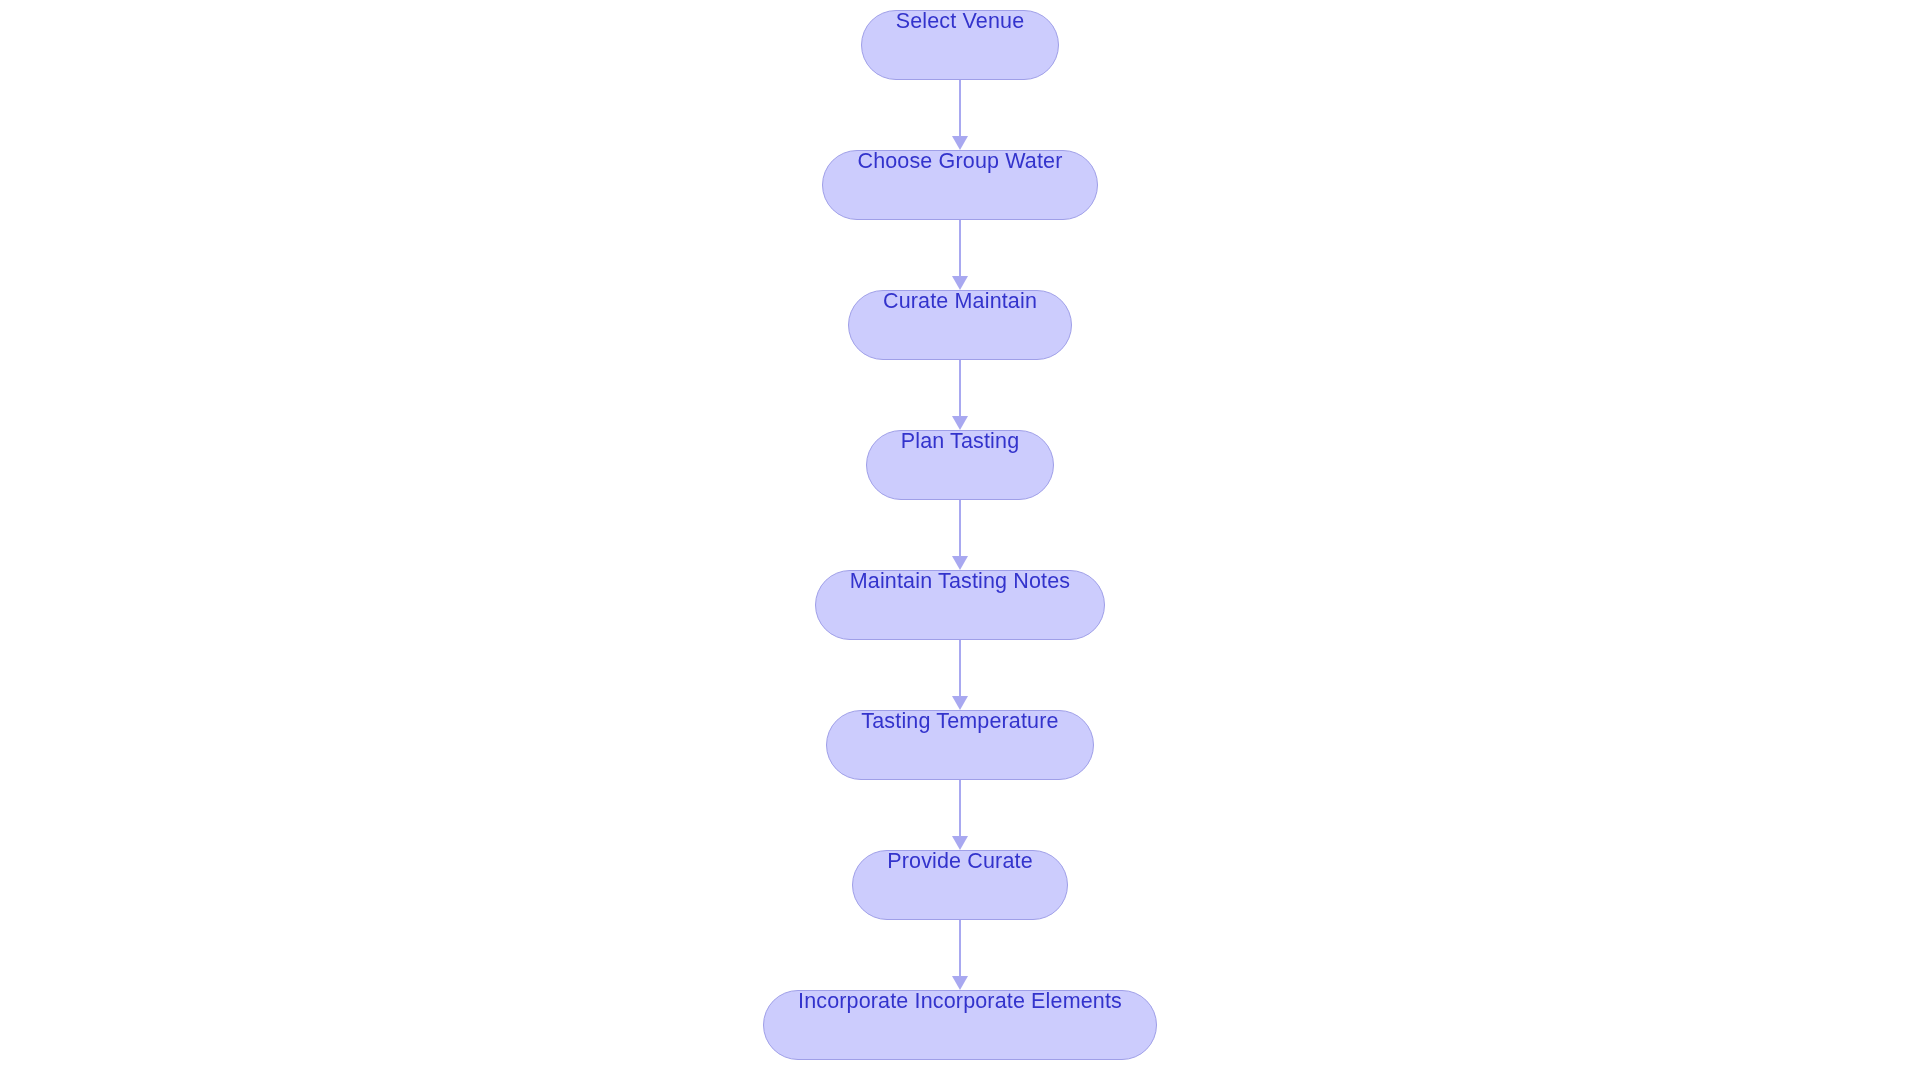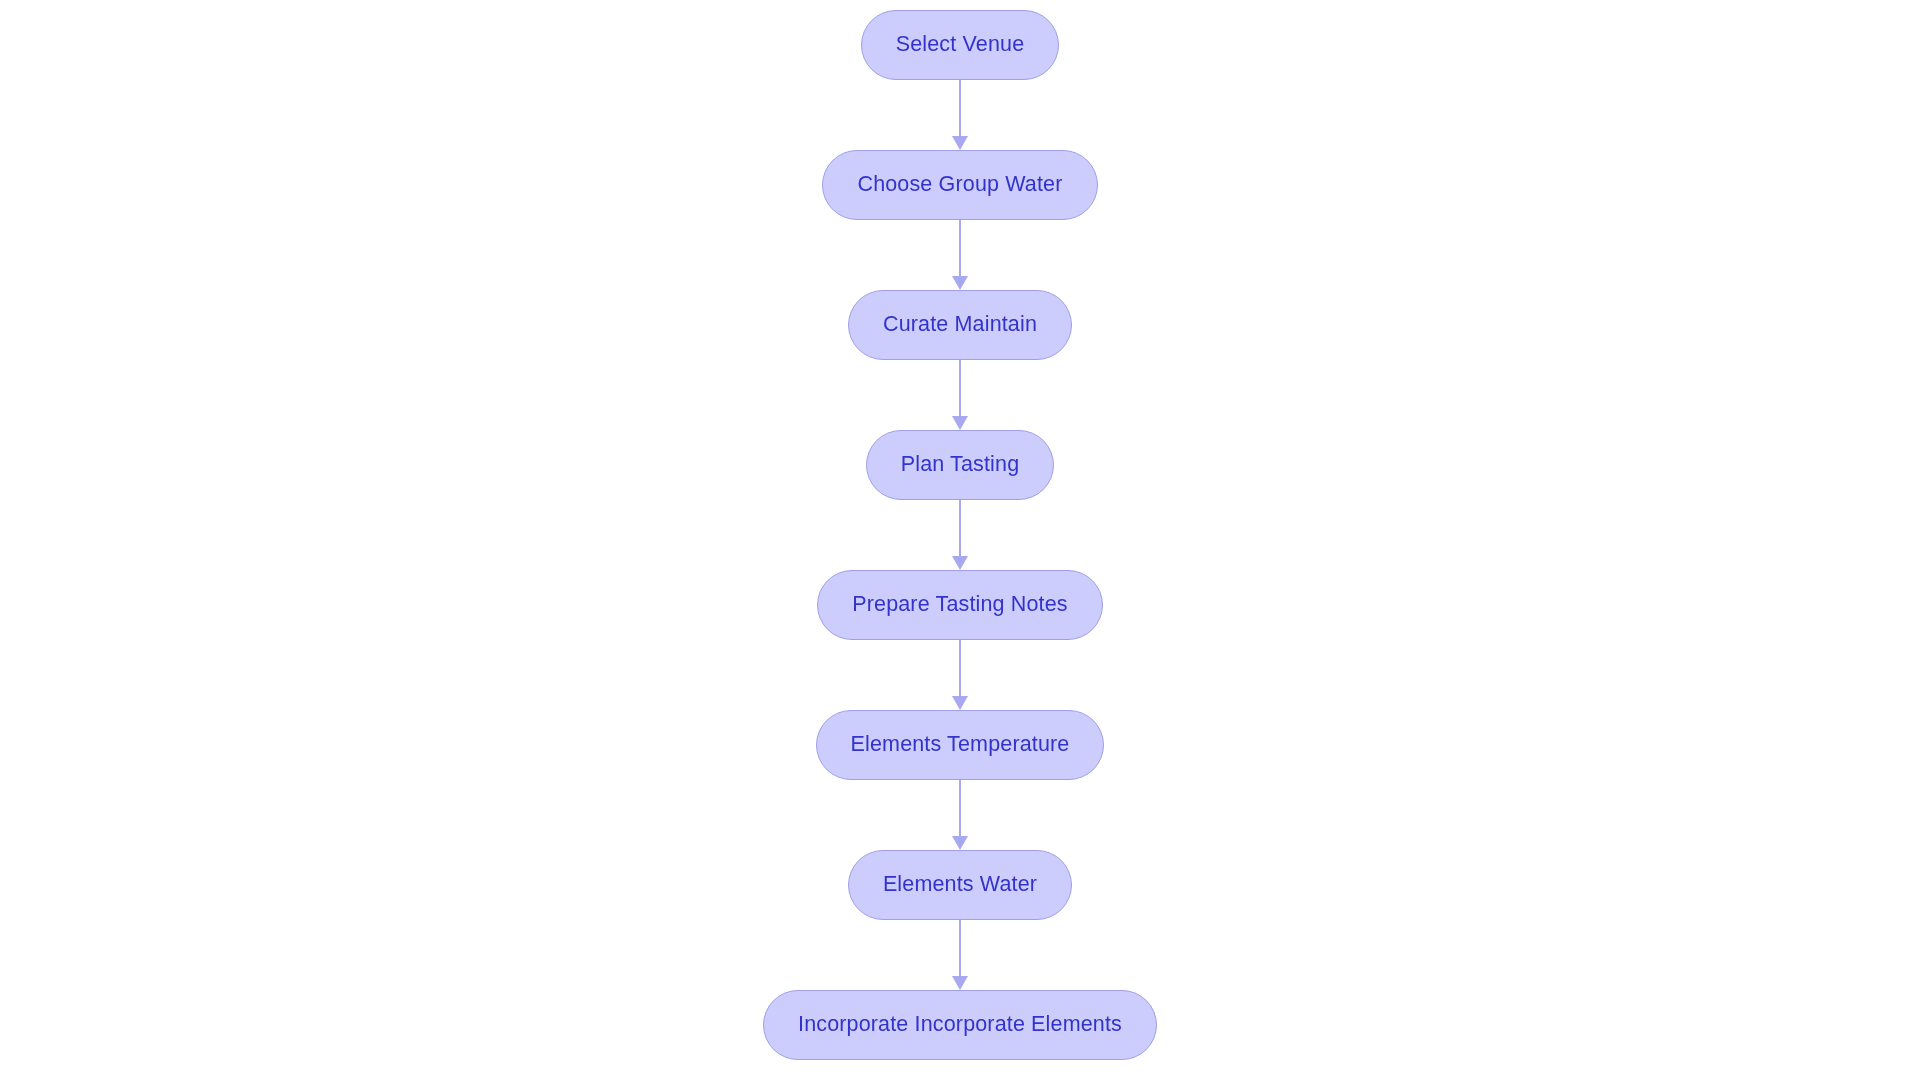--- a/index.html
+++ b/index.html
@@ -34,21 +34,20 @@
     justify-content: flex-start;
     padding-top: 10px;
     box-sizing: border-box;
   }
 
   .flow-node {
     position: relative;
     box-sizing: border-box;
     height: 70px;
     display: flex;
-    align-items: center;
     justify-content: center;
     padding: 0 34px;
     background: #ccccfd;
     border: 1.3px solid #9f9fe8;
     border-radius: 36px;
     color: #3333cc;
     font-size: 21.5px;
     font-weight: 400;
     letter-spacing: 0.15px;
     line-height: 1;
@@ -128,39 +127,39 @@
     <div class="flow-node">
       <span class="flow-node-label">Plan Tasting</span>
     </div>
 
     <div class="flow-connector">
       <span class="connector-stem"></span>
       <span class="connector-head"></span>
     </div>
 
     <div class="flow-node">
-      <span class="flow-node-label">Prepare Tasting Notes</span>
+      <span class="flow-node-label">Maintain Tasting Notes</span>
     </div>
 
     <div class="flow-connector">
       <span class="connector-stem"></span>
       <span class="connector-head"></span>
     </div>
 
     <div class="flow-node">
-      <span class="flow-node-label">Elements Temperature</span>
+      <span class="flow-node-label">Tasting Temperature</span>
     </div>
 
     <div class="flow-connector">
       <span class="connector-stem"></span>
       <span class="connector-head"></span>
     </div>
 
     <div class="flow-node">
-      <span class="flow-node-label">Elements Water</span>
+      <span class="flow-node-label">Provide Curate</span>
     </div>
 
     <div class="flow-connector">
       <span class="connector-stem"></span>
       <span class="connector-head"></span>
     </div>
 
     <div class="flow-node">
       <span class="flow-node-label">Incorporate Incorporate Elements</span>
     </div>

